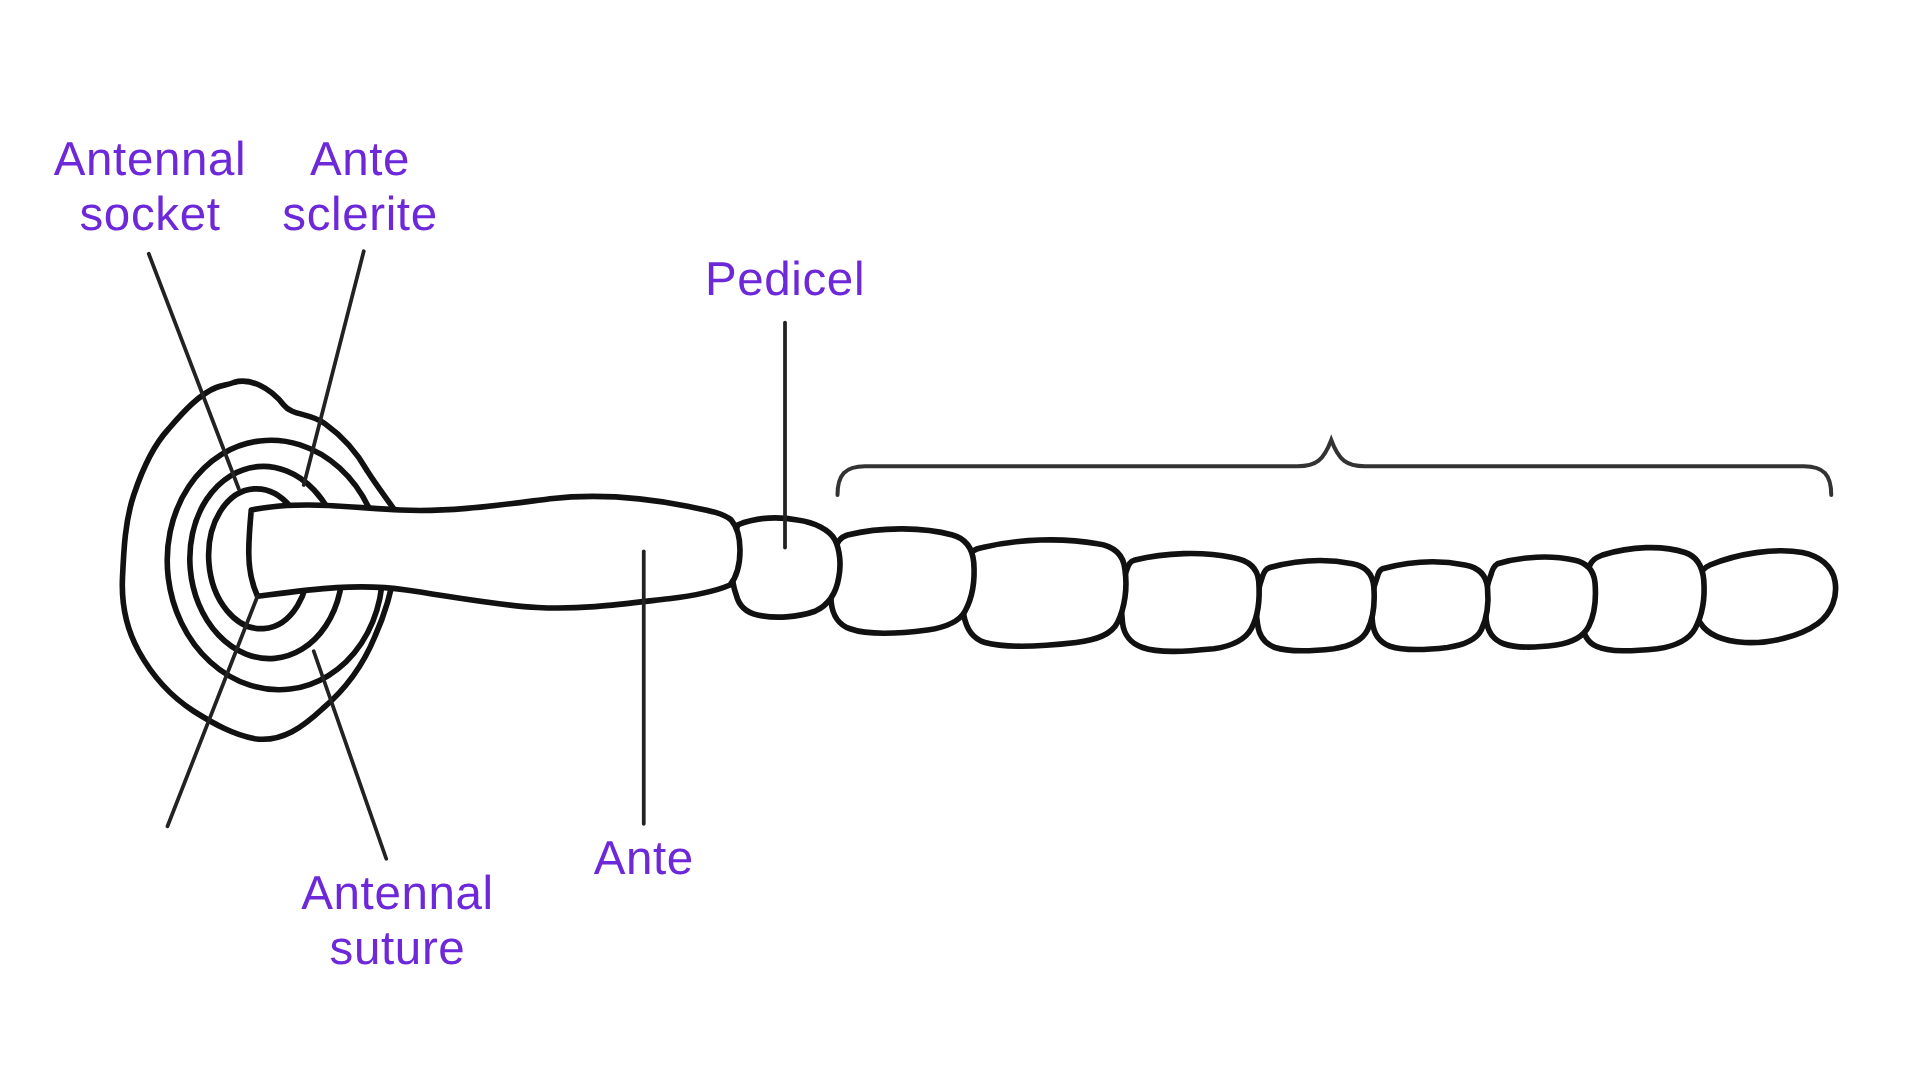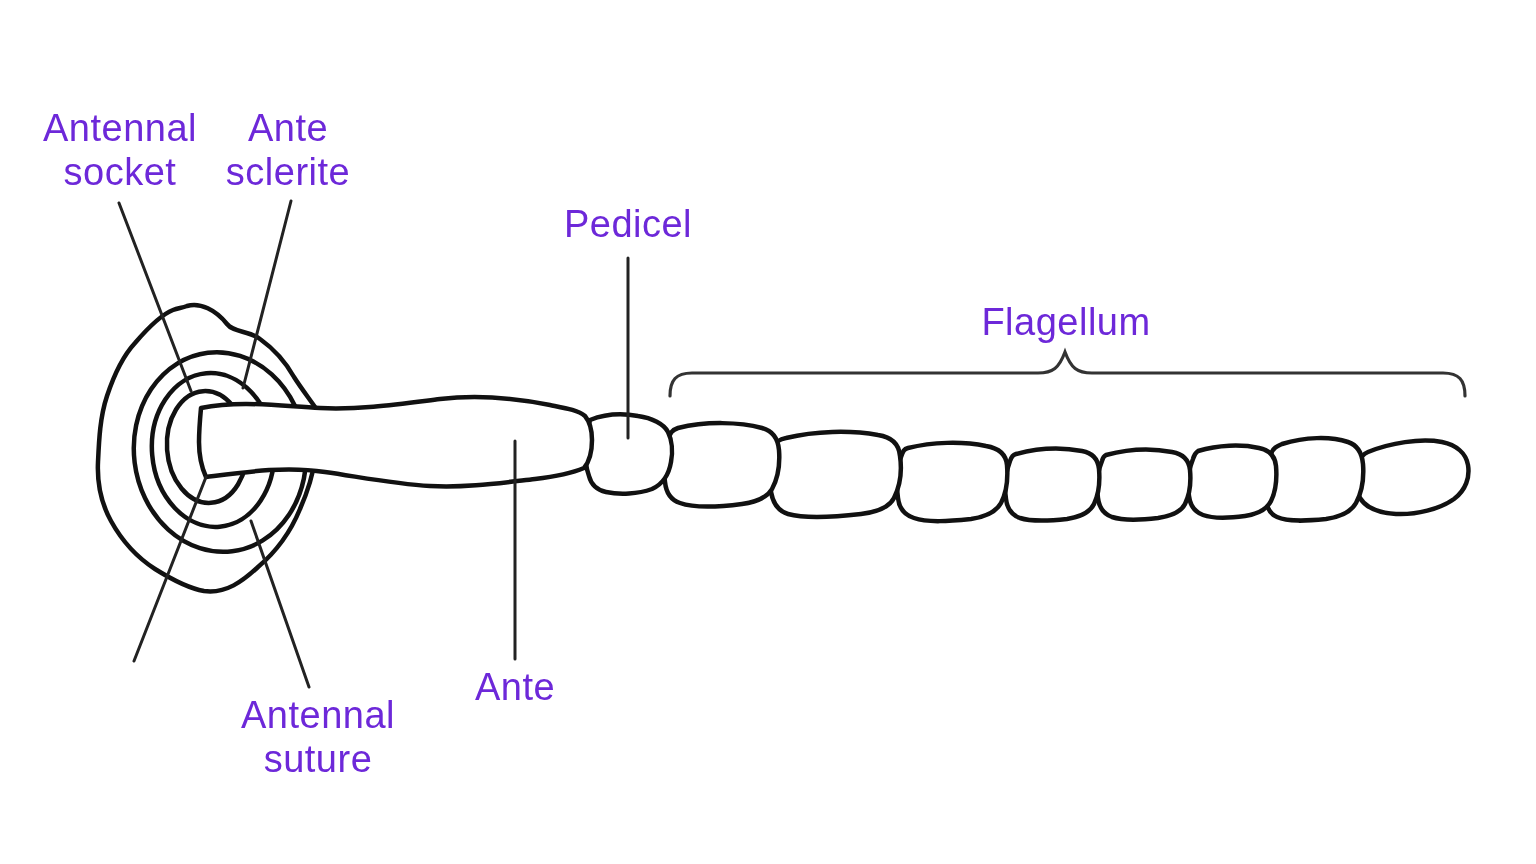--- a/index.html
+++ b/index.html
@@ -146,18 +146,17 @@
       C 1071,368 1077,373 1092,373
       L 1443,373
       C 1459,373 1465,380 1465,396"></path>
   </svg>
 
   <div class="label" id="label-antennal-socket">Antennal
 socket</div>
   <div class="label" id="label-antennal-sclerite">Ante
 sclerite</div>
   <div class="label" id="label-pedicel">Pedicel</div>
-  <div class="label" id="label-flagellum">Flagellum</div>
   <div class="label" id="label-scape">Ante</div>
   <div class="label" id="label-antennal-suture">Antennal
 suture</div>
 
 </div>
 
 </body></html>

